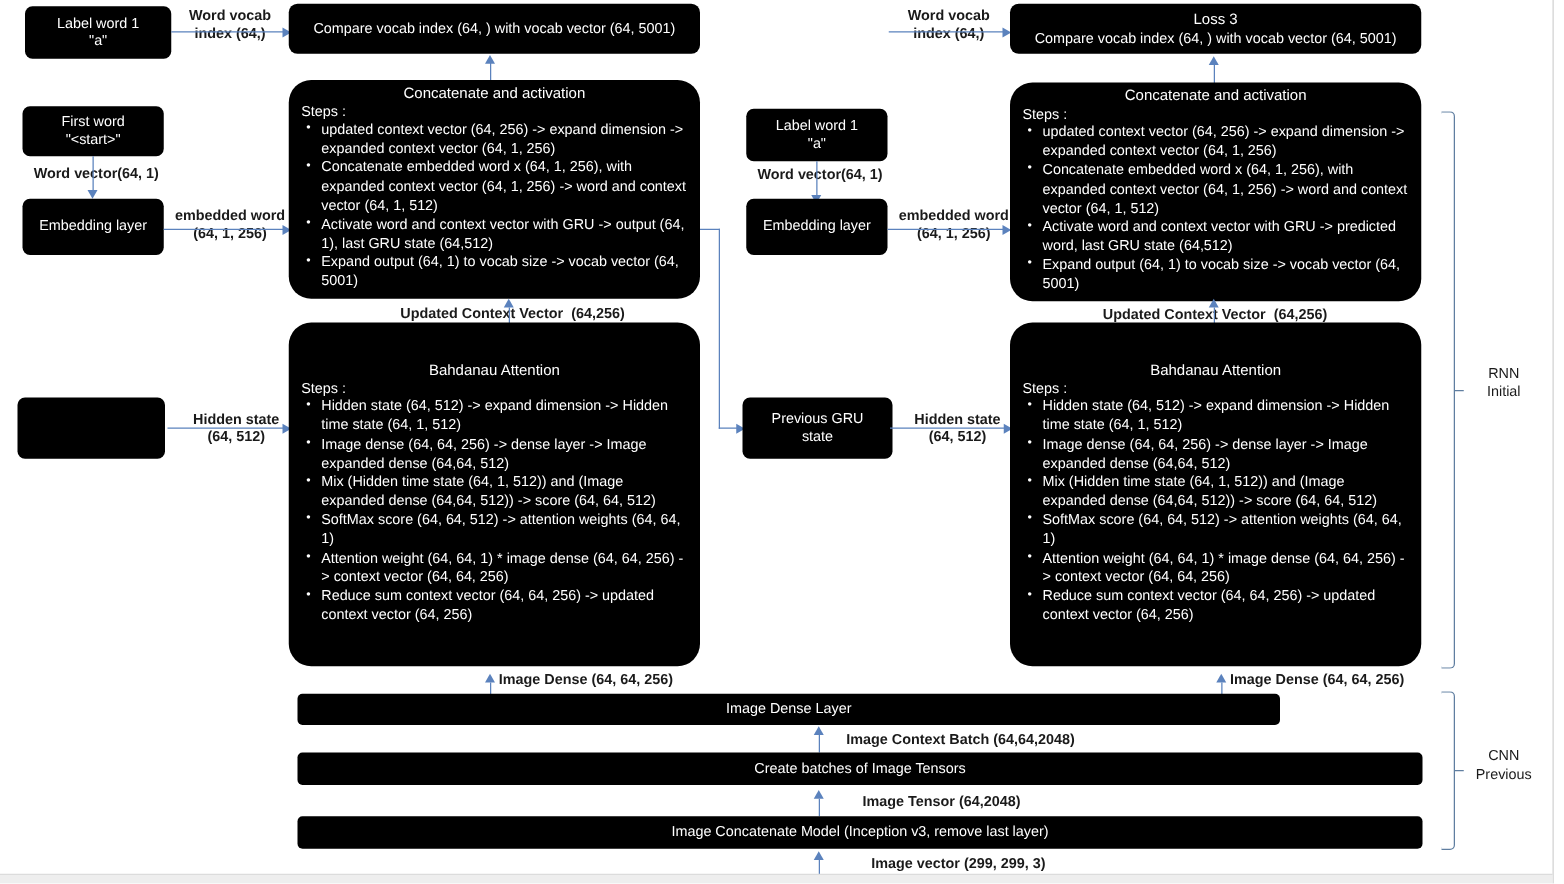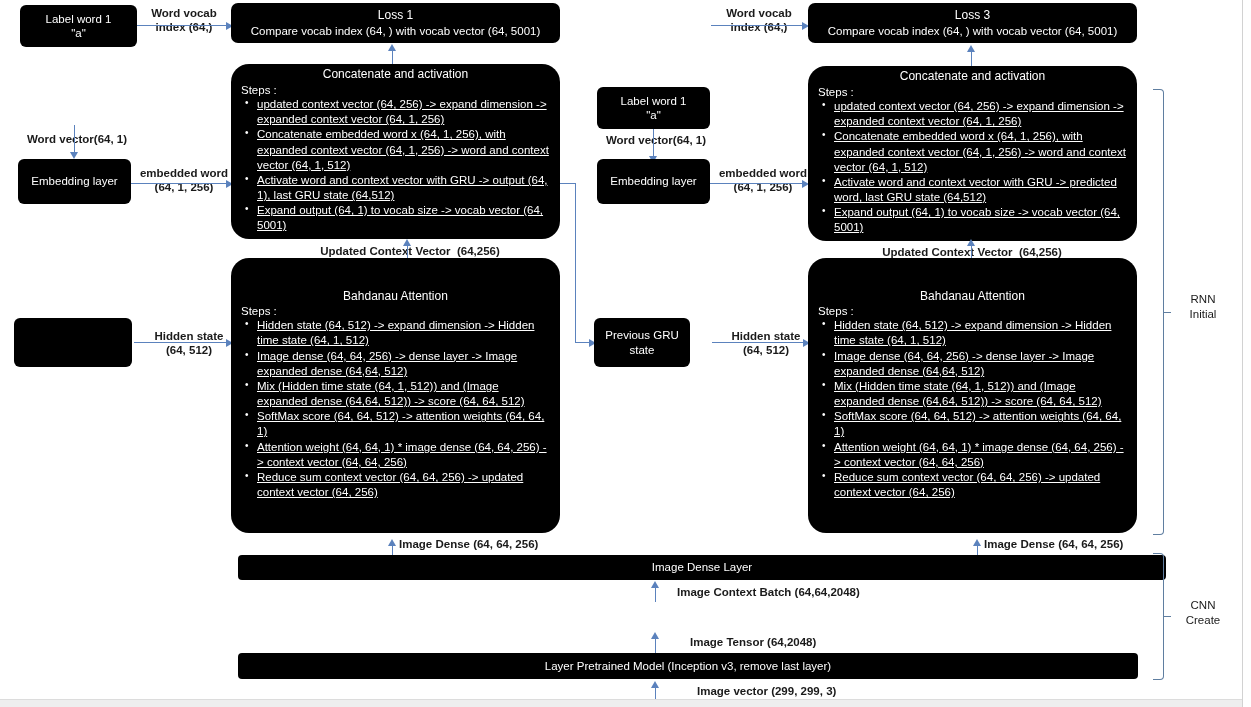--- a/index.html
+++ b/index.html
@@ -81,21 +81,20 @@
     width: 100%;
   }
   .panel-steps-label {
     font-size: 11.5px;
     margin-bottom: 0px;
   }
   .panel-list {
     margin: 0;
     padding: 0;
     list-style: none;
-    text-decoration: underline;
   }
   .panel-list li {
     position: relative;
     padding-left: 16px;
     font-size: 11.5px;
     line-height: 1.32;
     margin: 0;
   }
   .panel-list li:before {
     content: "•";
@@ -177,27 +176,30 @@
     <span>Label word 1</span>
     <span>"a"</span>
   </div>
 
   <div class="elabel" style="left:139px; top:6px; width:90px;">Word vocab
 index (64,)</div>
   <div class="ln h" style="left:137px; top:25px; width:90px;"></div>
   <div class="arrow right" style="left:226px; top:21.5px;"></div>
 
   <div class="node" style="left:231px; top:3px; width:329px; height:40px;">
-    <span class="panel-title">Loss  1</span>
     <span>Compare vocab index (64, ) with vocab vector (64, 5001)</span>
   </div>
 
   <div class="ln v" style="left:392px; top:50px; height:16px;"></div>
   <div class="arrow up" style="left:387.5px; top:44px;"></div>
 
+  <div class="node small" style="left:18px; top:85px; width:113px; height:40px;">
+    <span>First word</span>
+    <span>"&lt;start&gt;"</span>
+  </div>
 
   <div class="elabel" style="left:12px; top:132px; width:130px;">Word vector(64, 1)</div>
   <div class="ln v" style="left:74px; top:125px; height:30px;"></div>
   <div class="arrow down" style="left:70px; top:152px;"></div>
 
   <div class="node small" style="left:18px; top:159px; width:113px; height:45px;">
     <span>Embedding layer</span>
   </div>
 
   <div class="elabel" style="left:131px; top:166px; width:106px;">embedded word
@@ -277,21 +279,21 @@
 
   <div class="node small" style="left:597px; top:159px; width:113px; height:45px;">
     <span>Embedding layer</span>
   </div>
 
   <div class="elabel" style="left:710px; top:166px; width:106px;">embedded word
 (64, 1, 256)</div>
   <div class="ln h" style="left:710px; top:183px; width:94px;"></div>
   <div class="arrow right" style="left:802px; top:179.5px;"></div>
 
-  <div class="node small" style="left:594px; top:318px; width:96px; height:49px;">
+  <div class="node small" style="left:594px; top:318px; width:120px; height:49px;">
     <span>Previous GRU</span>
     <span>state</span>
   </div>
 
   <div class="elabel" style="left:718px; top:329px; width:96px;">Hidden state
 (64, 512)</div>
   <div class="ln h" style="left:712px; top:342px; width:92px;"></div>
   <div class="arrow right" style="left:803px; top:338.5px;"></div>
 
   <div class="node panel" style="left:808px; top:66px; width:329px; height:175px;">
@@ -319,52 +321,55 @@
       <li>SoftMax score (64, 64, 512) -&gt; attention weights (64, 64, 1)</li>
       <li>Attention weight (64, 64, 1) * image dense (64, 64, 256) -&gt; context vector (64, 64, 256)</li>
       <li>Reduce sum context vector (64, 64, 256) -&gt; updated context vector (64, 256)</li>
     </ul>
   </div>
 
   <div class="ln v" style="left:977px; top:546px; height:10px;"></div>
   <div class="arrow up" style="left:972.5px; top:539px;"></div>
   <div class="elabel left" style="left:984px; top:537px; width:160px;">Image Dense (64, 64, 256)</div>
 
-  <div class="node bar" style="left:238px; top:555px; width:928px; height:25px;">
+  <div class="node bar" style="left:238px; top:555px; width:786px; height:25px;">
     <span>Image Dense Layer</span>
   </div>
 
   <div class="ln v" style="left:655px; top:588px; height:14px;"></div>
   <div class="arrow up" style="left:650.5px; top:581px;"></div>
   <div class="elabel left" style="left:677px; top:585px; width:230px;">Image Context Batch (64,64,2048)</div>
 
+  <div class="node bar" style="left:238px; top:602px; width:900px; height:26px;">
+    <span>Create batches of Image Tensors</span>
+  </div>
 
   <div class="ln v" style="left:655px; top:639px; height:14px;"></div>
   <div class="arrow up" style="left:650.5px; top:632px;"></div>
   <div class="elabel left" style="left:690px; top:635px; width:200px;">Image Tensor (64,2048)</div>
 
   <div class="node bar" style="left:238px; top:653px; width:900px; height:26px;">
-    <span>Layer Pretrained Model (Inception v3, remove last layer)</span>
+    <span>Image Concatenate Model (Inception v3, remove last layer)</span>
   </div>
 
   <div class="ln v" style="left:655px; top:688px; height:17px;"></div>
   <div class="arrow up" style="left:650.5px; top:681px;"></div>
   <div class="elabel left" style="left:697px; top:684px; width:200px;">Image vector (299, 299, 3)</div>
 
   <div class="bracket" style="left:1153px; top:89px; width:11px; height:446px;"></div>
   <div class="bracket-tick" style="left:1164px; top:311.5px;"></div>
   <div class="bracket-label" style="left:1172px; top:292px; width:62px;">
     <div>RNN</div>
     <div>Initial</div>
   </div>
 
   <div class="bracket" style="left:1153px; top:553px; width:11px; height:127px;"></div>
   <div class="bracket-tick" style="left:1164px; top:616px;"></div>
   <div class="bracket-label" style="left:1172px; top:598px; width:62px;">
     <div>CNN</div>
-    <div>Create</div>
+    <div>Previous</div>
   </div>
 
   <div class="page-right-edge"></div>
   <div class="page-bottom-edge"></div>
   <div class="page-bottom-fill"></div>
 
 </div>
 
 </body></html>

